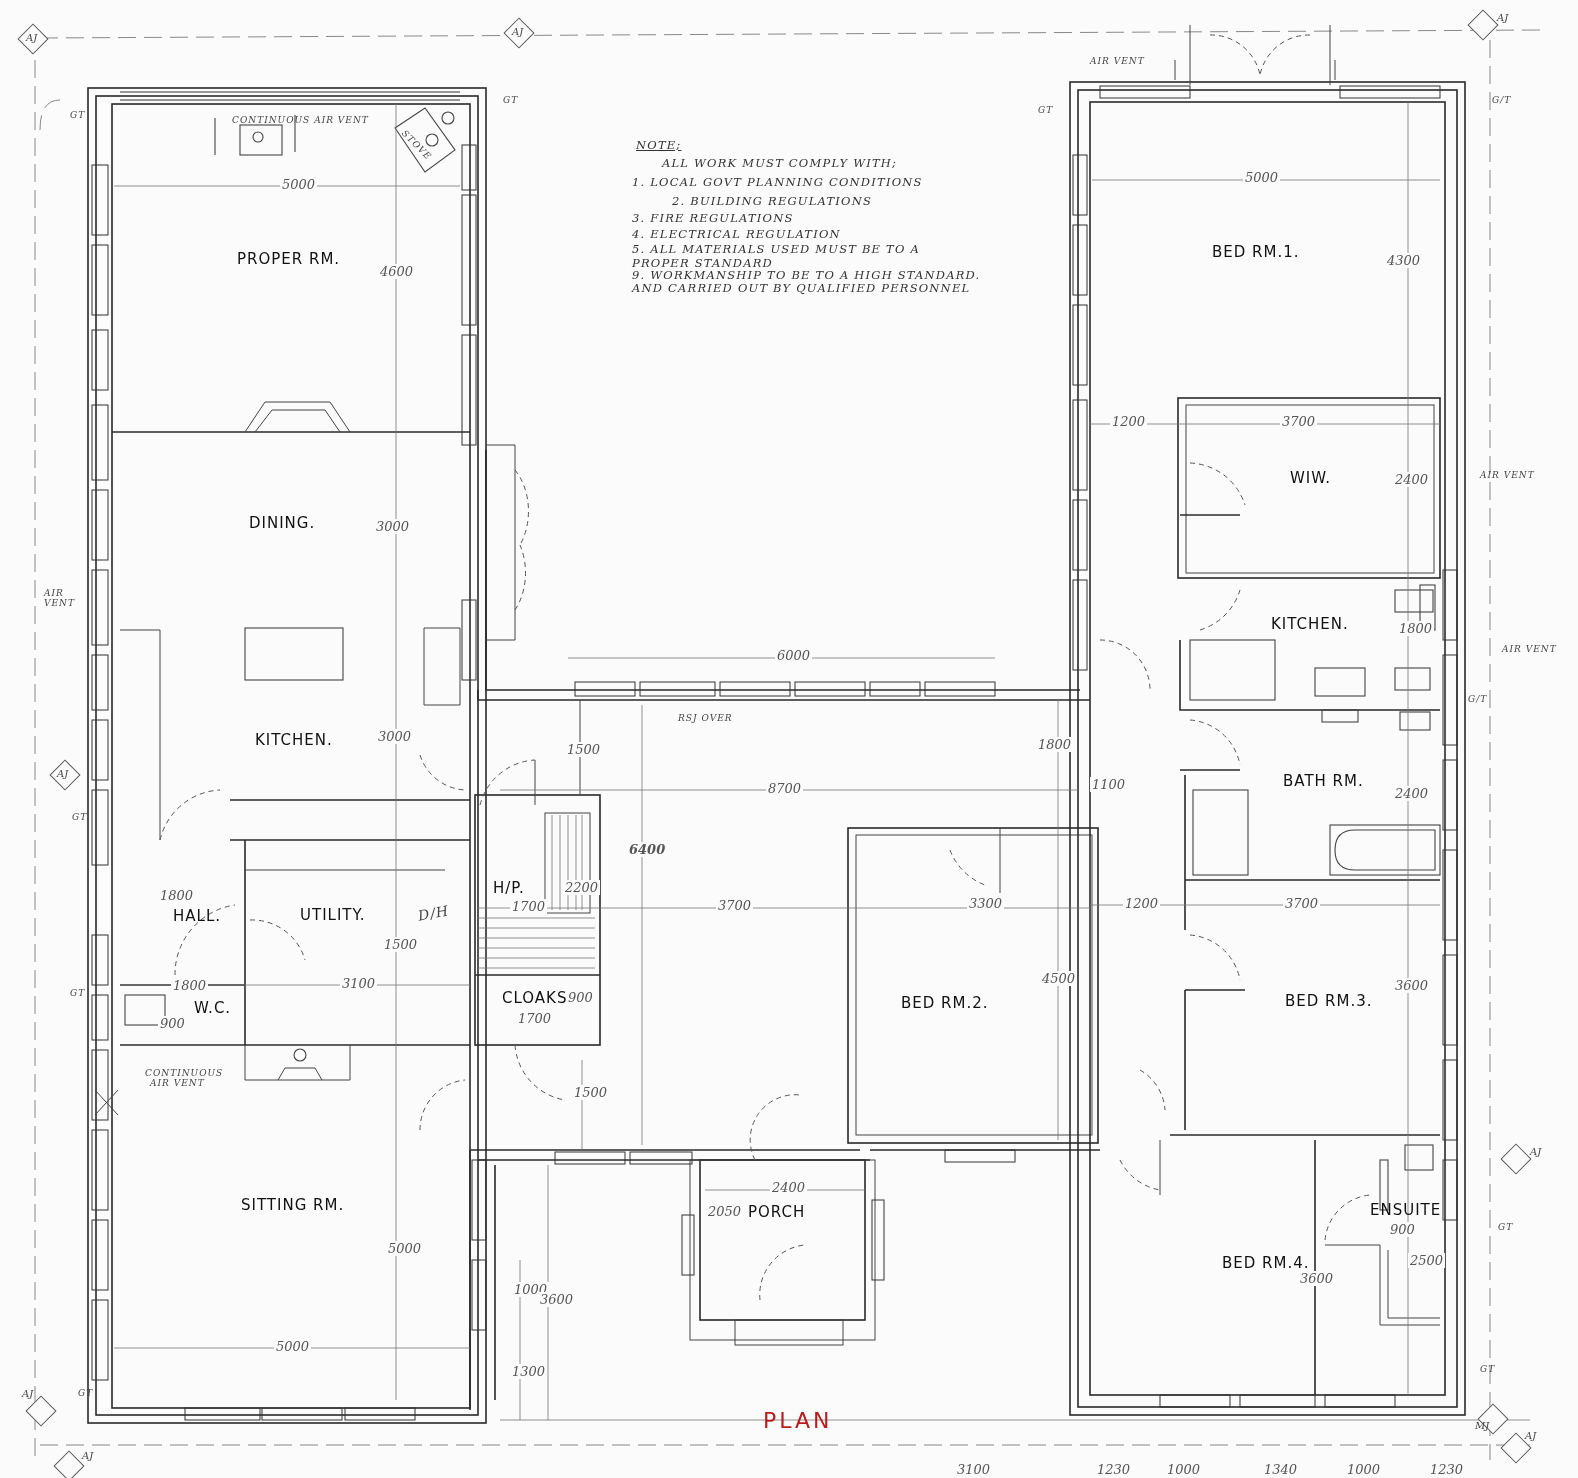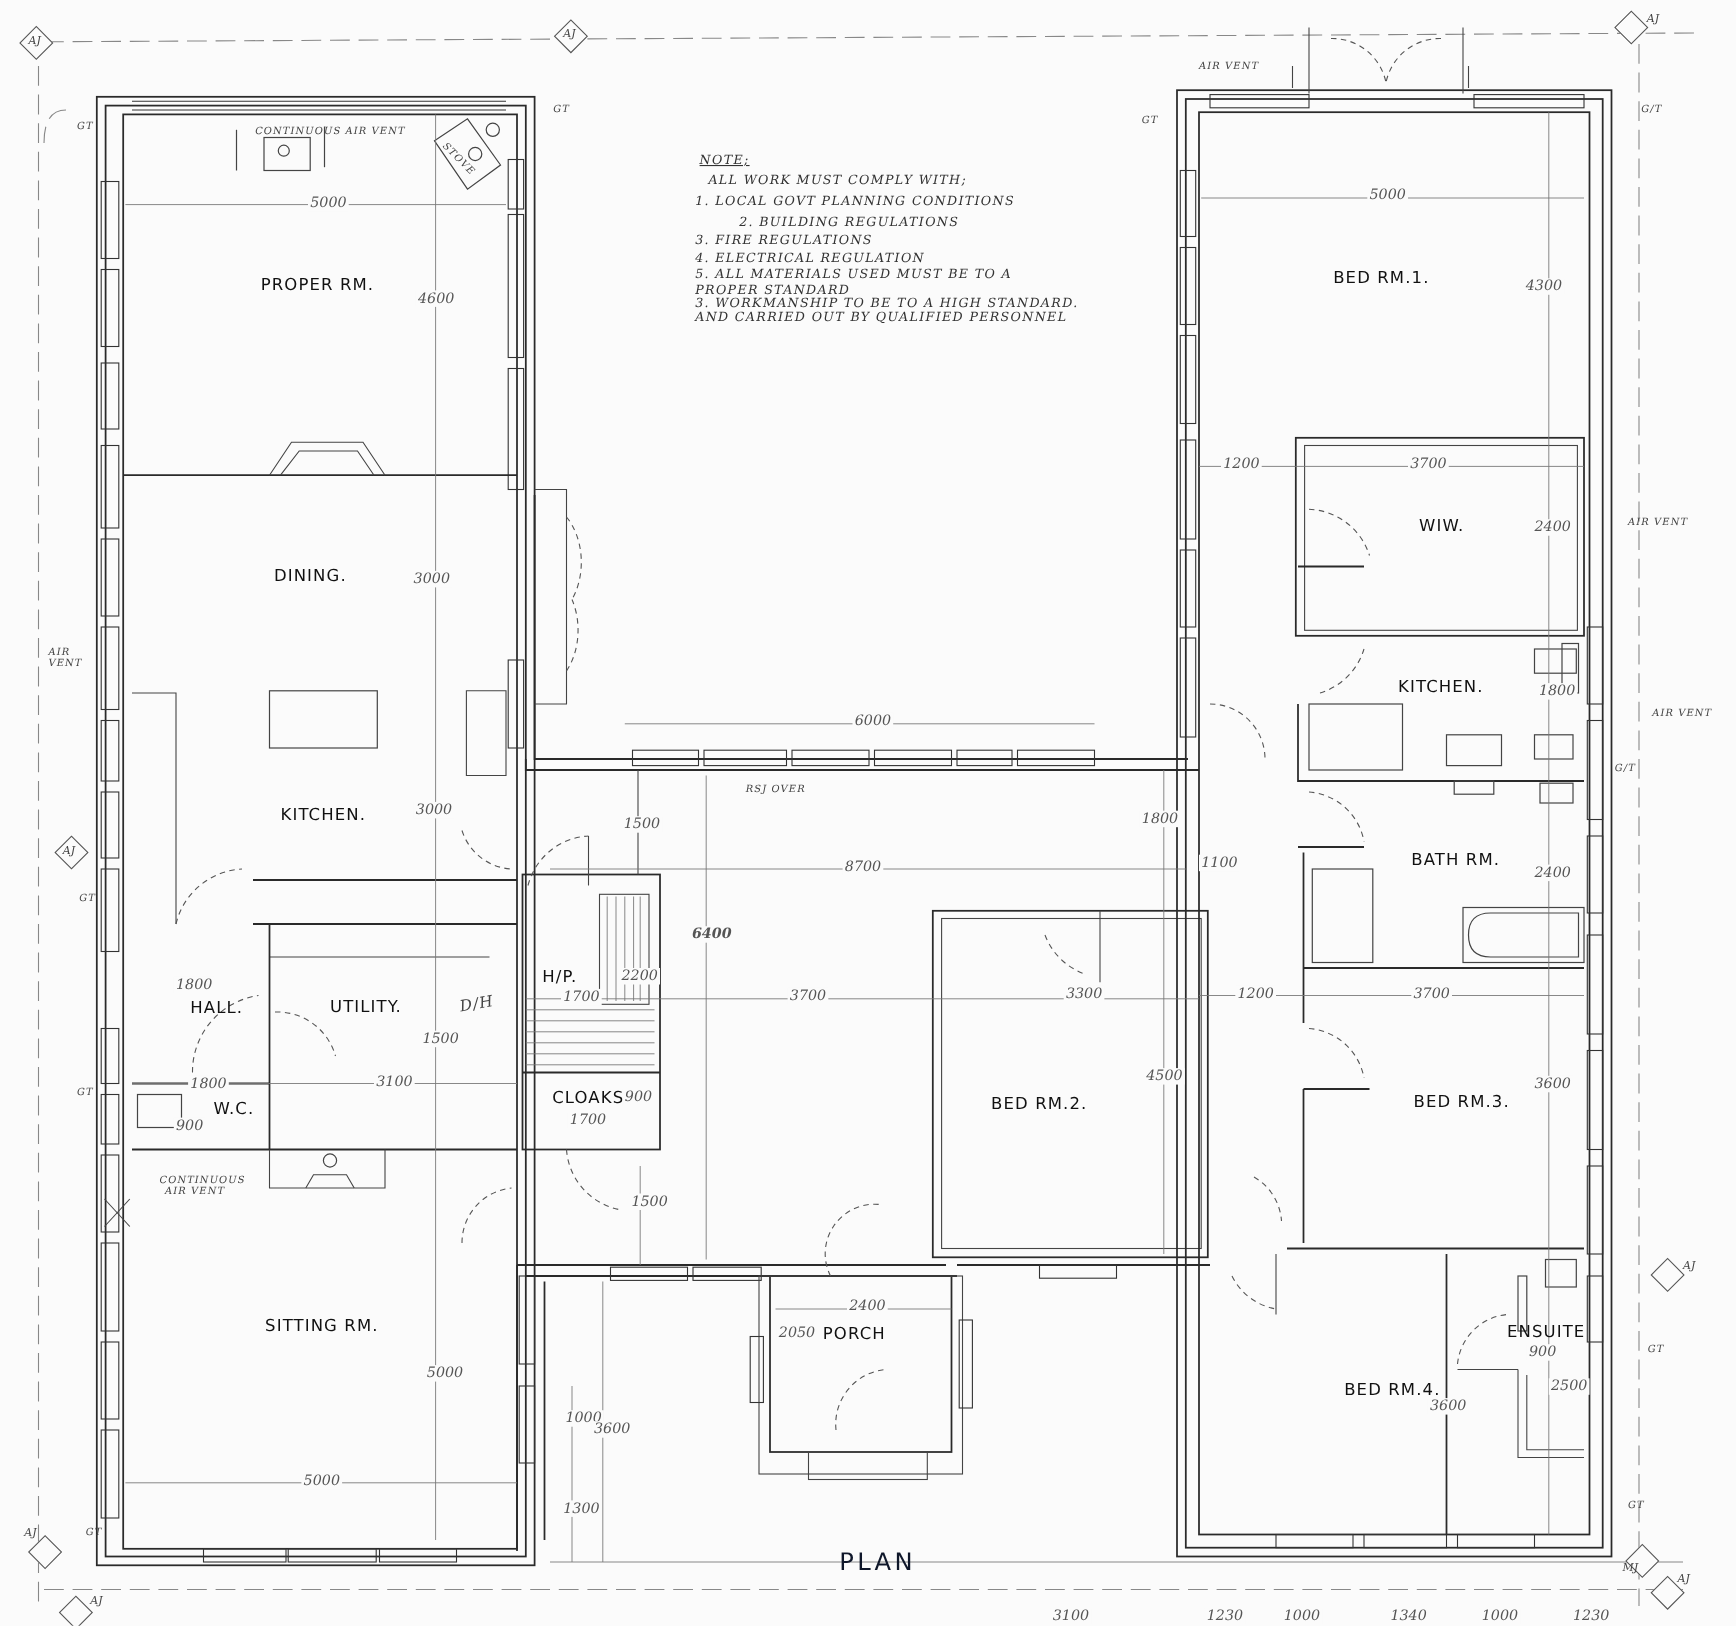--- a/index.html
+++ b/index.html
@@ -11,21 +11,21 @@
     .grid { stroke: #888; stroke-width: 1; stroke-dasharray: 18 8; fill: none; }
     .door { stroke: #555; stroke-width: 1; stroke-dasharray: 5 4; fill: none; }
     .win { fill: none; stroke: #333; stroke-width: 1; }
     .fixture { fill: none; stroke: #444; stroke-width: 1.1; }
     .label { position: absolute; font-family: "DejaVu Sans", sans-serif; font-size: 15px; color: #111; letter-spacing: 1px; white-space: nowrap; }
     .dimtxt { position: absolute; font-family: "DejaVu Serif", serif; font-style: italic; font-size: 13px; color: #555; white-space: nowrap; background: #fbfbfb; padding: 0 2px; }
     .note { position: absolute; font-family: "DejaVu Serif", serif; font-style: italic; font-size: 11.5px; color: #333; white-space: nowrap; letter-spacing: 1.2px; line-height: 15px; }
     .small { position: absolute; font-family: "DejaVu Serif", serif; font-style: italic; font-size: 9px; color: #444; white-space: nowrap; letter-spacing: 1px; }
     .marker { position: absolute; width: 20px; height: 20px; border: 1px solid #555; transform: rotate(45deg); background: #fbfbfb; }
     .marker-text { position: absolute; font-family: "DejaVu Serif", serif; font-style: italic; font-size: 10px; color: #444; }
-    .plan-title { position: absolute; font-family: "DejaVu Sans", sans-serif; font-size: 22px; letter-spacing: 3px; color: #0f172a; }
+    .plan-title { position: absolute; font-family: "DejaVu Sans", sans-serif; font-size: 22px; letter-spacing: 3px; color: #b91c1c; }
   </style>
 </head>
 <body>
 
 <svg id="plan" viewBox="0 0 1578 1478" xmlns="http://www.w3.org/2000/svg">
 
   <g>
     <line class="grid" x1="40" y1="38" x2="1540" y2="30"></line>
     <line class="grid" x1="35" y1="60" x2="35" y2="1460"></line>
     <line class="grid" x1="1490" y1="40" x2="1490" y2="1460"></line>
@@ -266,28 +266,28 @@
     <line class="dim" x1="548" y1="1165" x2="548" y2="1420"></line>
     <line class="dim" x1="520" y1="1260" x2="520" y2="1420"></line>
     <line class="dim" x1="705" y1="1190" x2="865" y2="1190"></line>
     <line class="dim" x1="582" y1="1060" x2="582" y2="1150"></line>
     <line class="dim" x1="500" y1="1420" x2="1530" y2="1420"></line>
   </g>
 </svg>
 
 <div>
   <div class="note" style="left:636px;top:138px;text-decoration:underline;">NOTE;</div>
-  <div class="note" style="left:644px;top:156px;">ALL WORK MUST COMPLY WITH;</div>
+  <div class="note" style="left:662px;top:156px;">ALL WORK MUST COMPLY WITH;</div>
   <div class="note" style="left:632px;top:175px;">1.  LOCAL GOVT PLANNING CONDITIONS</div>
   <div class="note" style="left:632px;top:194px;margin-left:40px;">2.  BUILDING REGULATIONS</div>
   <div class="note" style="left:632px;top:211px;">3.  FIRE REGULATIONS</div>
   <div class="note" style="left:632px;top:227px;">4.  ELECTRICAL REGULATION</div>
   <div class="note" style="left:632px;top:242px;">5.  ALL MATERIALS USED MUST BE TO A</div>
   <div class="note" style="left:632px;top:256px;">     PROPER STANDARD</div>
-  <div class="note" style="left:632px;top:268px;">3.  WORKMANSHIP TO BE TO A HIGH STANDARD.</div>
+  <div class="note" style="left:632px;top:268px;">9.  WORKMANSHIP TO BE TO A HIGH STANDARD.</div>
   <div class="note" style="left:632px;top:281px;">     AND CARRIED OUT BY QUALIFIED    PERSONNEL</div>
 </div>
 
 <div class="label" style="left:237px;top:250px;">PROPER RM.</div>
 <div class="label" style="left:249px;top:514px;">DINING.</div>
 <div class="label" style="left:255px;top:731px;">KITCHEN.</div>
 <div class="label" style="left:173px;top:907px;">HALL.</div>
 <div class="label" style="left:300px;top:906px;">UTILITY.</div>
 <div class="label" style="left:194px;top:999px;">W.C.</div>
 <div class="label" style="left:493px;top:860px;margin-top:19px;">H/P.</div>

